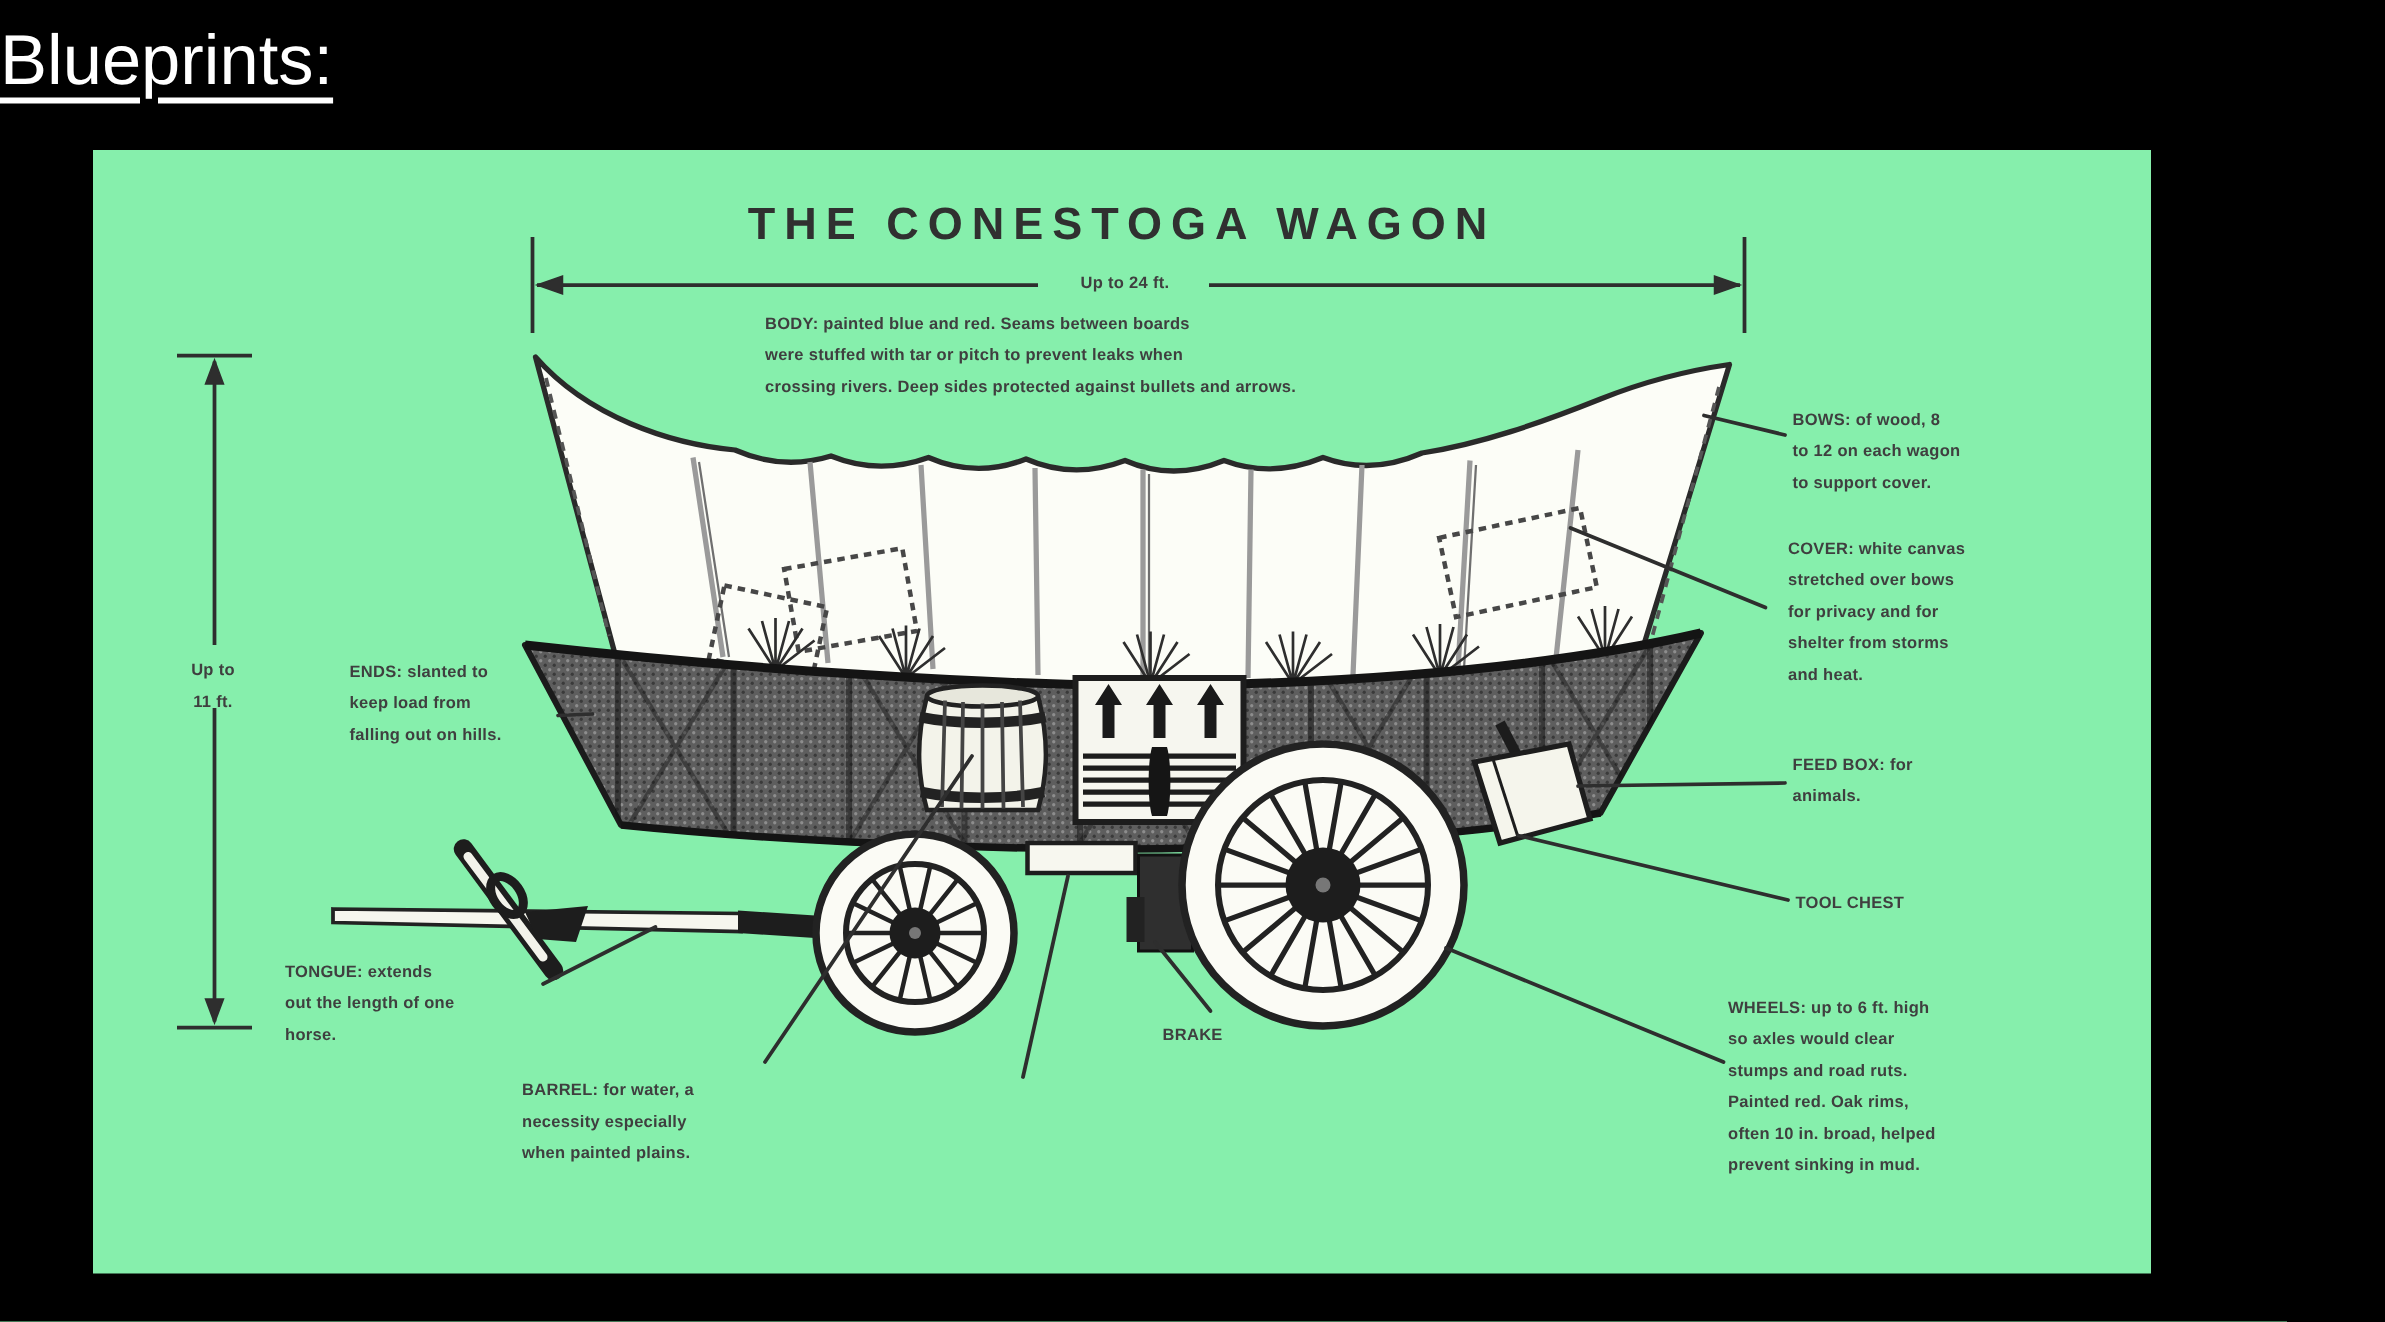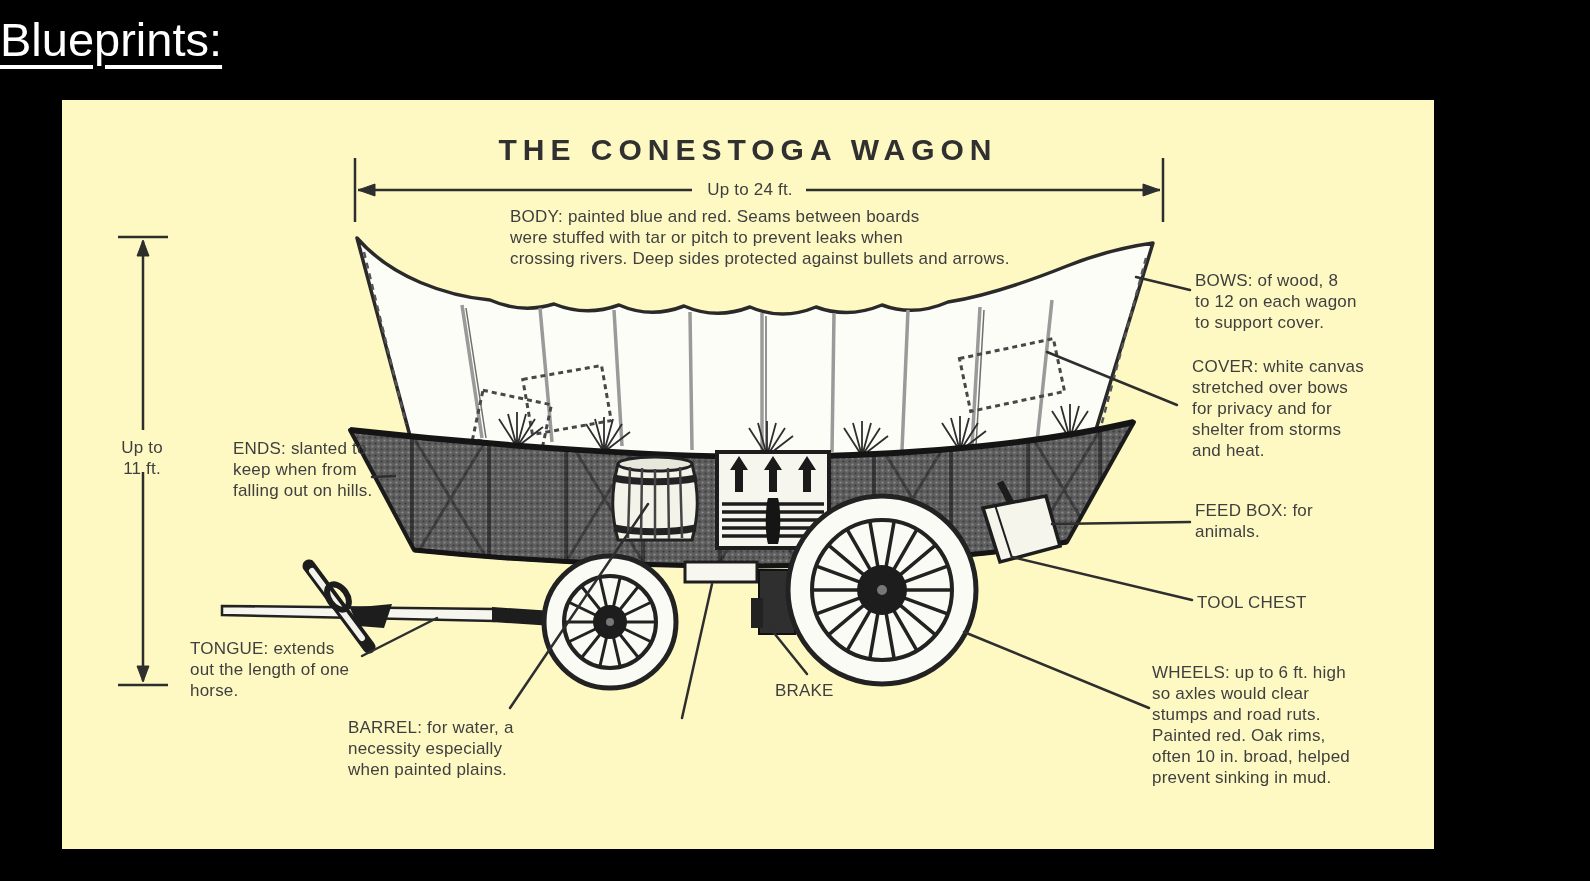--- a/index.html
+++ b/index.html
@@ -7,30 +7,30 @@
     width:1590px;height:881px;position:relative;background:#000;
     font-family:"Liberation Sans",sans-serif;overflow:hidden;
   }
   .page-title{
     position:absolute;top:12px;left:0;width:100%;text-align:left;
     color:#fff;font-size:47px;font-weight:400;
     text-decoration:underline;text-decoration-thickness:4px;text-underline-offset:9px;
   }
   .panel{
     position:absolute;left:62px;top:100px;width:1372px;height:749px;
-    background:#fef9c3;
+    background:#86efac;
   }
   .panel svg{position:absolute;left:0;top:0;z-index:1;}
   .diagram-title{
     position:absolute;top:33px;left:0;width:100%;text-align:center;
     font-size:30px;font-weight:bold;letter-spacing:6px;color:#303030;z-index:2;
   }
   .label{
-    position:absolute;z-index:2;font-weight:normal;color:#3f3f3f;
-    font-size:17px;line-height:21px;white-space:pre-line;letter-spacing:0.2px;
+    position:absolute;z-index:2;font-weight:bold;color:#3f3f3f;
+    font-size:11px;line-height:21px;white-space:pre-line;letter-spacing:0.2px;
   }
   .dim-label{text-align:center;}
   #lbl-24ft   {left:610px;top:79px;width:156px;}
   #lbl-updim  {left:30px;top:337px;width:100px;}
   #lbl-intro  {left:115px;top:152px;}
   #lbl-body   {left:448px;top:106px;}
   #lbl-ends   {left:171px;top:338px;}
   #lbl-tongue {left:128px;top:538px;}
   #lbl-barrel {left:286px;top:617px;}
   #lbl-lazy   {left:553px;top:622px;}
@@ -174,21 +174,21 @@
 
   <div class="diagram-title">THE CONESTOGA WAGON</div>
 
   <div class="label dim-label" id="lbl-24ft">Up to 24 ft.</div>
   <div class="label dim-label" id="lbl-updim">Up to
 11 ft.</div>
   <div class="label" id="lbl-body">BODY: painted blue and red. Seams between boards
 were stuffed with tar or pitch to prevent leaks when
 crossing rivers. Deep sides protected against bullets and arrows.</div>
   <div class="label" id="lbl-ends">ENDS: slanted to
-keep when from
+keep load from
 falling out on hills.</div>
   <div class="label" id="lbl-tongue">TONGUE: extends
 out the length of one
 horse.</div>
   <div class="label" id="lbl-barrel">BARREL: for water, a
 necessity especially
 when painted plains.</div>
   <div class="label" id="lbl-brake">BRAKE</div>
   <div class="label" id="lbl-bows">BOWS: of wood, 8
 to 12 on each wagon

